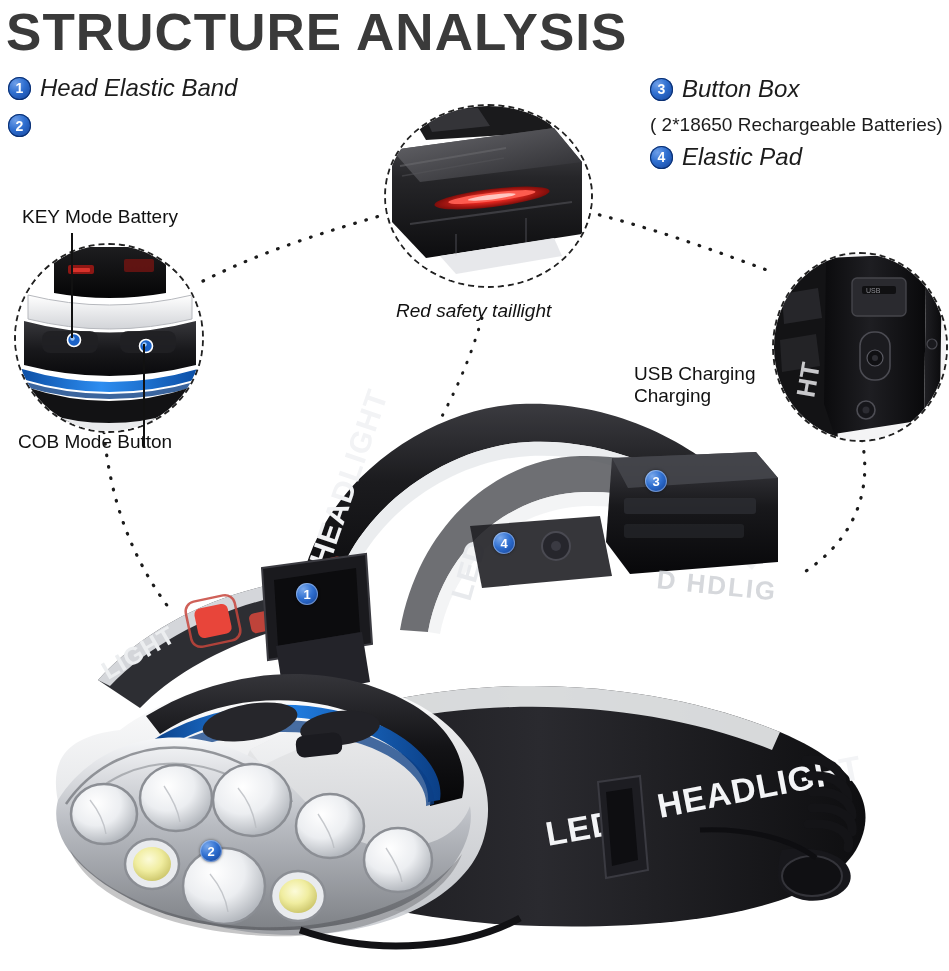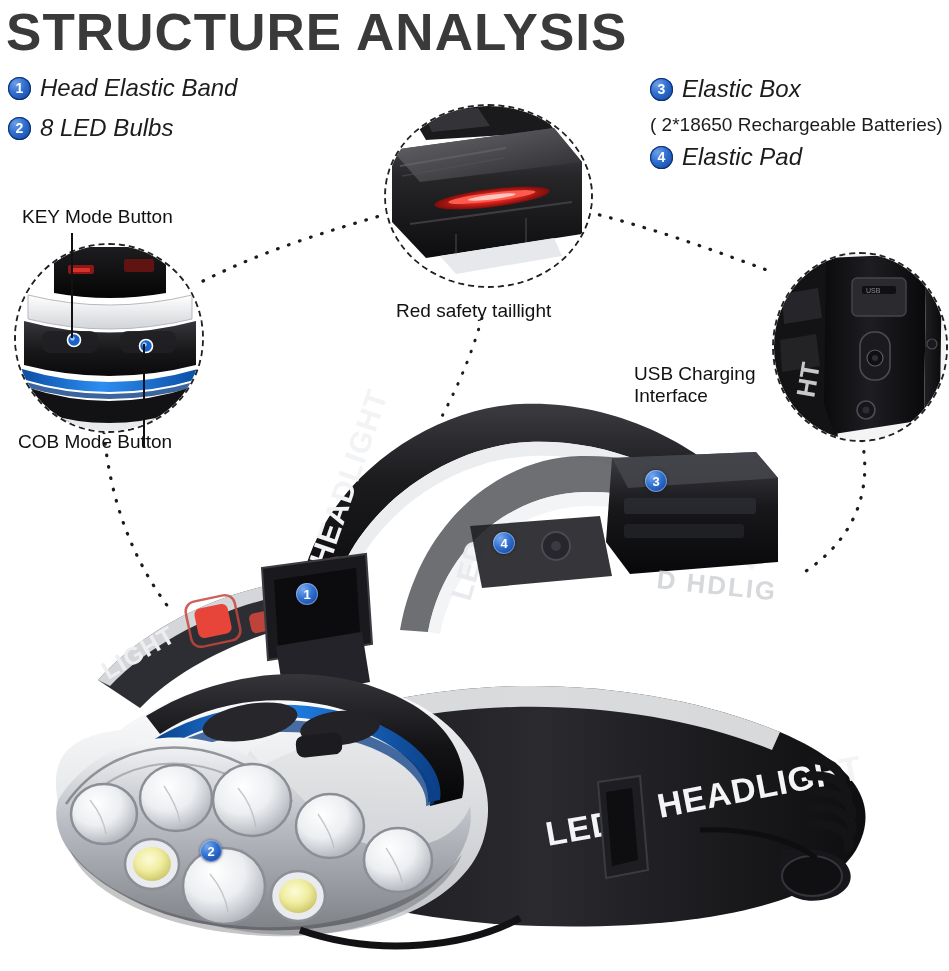--- a/index.html
+++ b/index.html
@@ -80,26 +80,25 @@
 <div id="stage">
 
   <div class="title">STRUCTURE ANALYSIS</div>
 
   <div class="legend-row" style="left:8px;top:74px;">
     <span class="numdot">1</span>
     <span class="legend-txt">Head Elastic Band</span>
   </div>
   <div class="legend-row" style="left:8px;top:114px;">
     <span class="numdot">2</span>
-    <span class="legend-txt">8 LED Bulbs</span>
   </div>
 
   <div class="legend-row" style="left:650px;top:75px;">
     <span class="numdot">3</span>
-    <span class="legend-txt">Elastic Box</span>
+    <span class="legend-txt">Button Box</span>
   </div>
   <div class="legend-sub" style="left:650px;top:114px;">( 2*18650 Rechargeable Batteries)</div>
   <div class="legend-row" style="left:650px;top:143px;">
     <span class="numdot">4</span>
     <span class="legend-txt">Elastic Pad</span>
   </div>
 
   <div class="dotline" style="left:0;top:0;width:949px;height:971px;">
     <svg width="949" height="971" viewBox="0 0 949 971">
 
@@ -164,21 +163,21 @@
         <circle cx="56.5" cy="93.5" r="2.2" fill="#9cc6f7"></circle>
         <circle cx="130" cy="101" r="6.5" fill="#1b62c8" stroke="#ffffff" stroke-width="1.6"></circle>
         <circle cx="128.5" cy="99.5" r="2.2" fill="#9cc6f7"></circle>
       </svg>
     </div>
   </div>
 
   <div class="lead" style="left:71px;top:233px;width:2px;height:105px;"></div>
   <div class="lead" style="left:143px;top:344px;width:2px;height:104px;"></div>
 
-  <div class="callout" style="left:22px;top:206px;">KEY Mode Button</div>
+  <div class="callout" style="left:22px;top:206px;">KEY Mode Battery</div>
   <div class="callout" style="left:18px;top:431px;">COB Mode Button</div>
 
   <div class="bubble" style="left:384px;top:104px;width:205px;height:180px;">
     <div class="bubble-inner">
       <svg width="205" height="180" viewBox="0 0 205 180">
         <defs>
           <linearGradient id="tlBox" x1="0" y1="0" x2="0" y2="1">
             <stop offset="0%" stop-color="#4a4a4e"></stop>
               <stop offset="38%" stop-color="#262629"></stop>
             <stop offset="100%" stop-color="#0d0d0f"></stop>
@@ -210,21 +209,21 @@
         <ellipse cx="106" cy="91" rx="24" ry="2.4" fill="#ffd2cd" transform="rotate(-7 106 92)" opacity=".9"></ellipse>
 
         <path d="M24,118 L186,96" stroke="#4a4a50" stroke-width="2.2" fill="none" opacity=".7"></path>
         <path d="M70,128 L70,150" stroke="#43434a" stroke-width="2" fill="none" opacity=".6"></path>
         <path d="M140,112 L140,136" stroke="#43434a" stroke-width="2" fill="none" opacity=".6"></path>
 
         <path d="M54,150 L168,132 L176,150 L70,168 Z" fill="#e6e7ea" opacity=".95"></path>
       </svg>
     </div>
   </div>
-  <div class="callout" style="left:396px;top:300px;">Red safety taillight</div>
+  <div class="callout" style="left:396px;top:300px;font-style:italic;">Red safety taillight</div>
 
   <div class="bubble" style="left:772px;top:252px;width:172px;height:186px;">
     <div class="bubble-inner">
       <svg width="172" height="186" viewBox="0 0 172 186">
         <defs>
           <linearGradient id="usbBody" x1="0" y1="0" x2="1" y2="0">
             <stop offset="0%" stop-color="#0b0b0d"></stop>
               <stop offset="45%" stop-color="#1e1e22"></stop>
             <stop offset="100%" stop-color="#09090b"></stop>
           </linearGradient>
@@ -255,21 +254,21 @@
         <circle cx="92" cy="156" r="3.5" fill="#2c2c32"></circle>
 
         <circle cx="158" cy="90" r="5" fill="#1a1a1e" stroke="#4a4a51" stroke-width="1.2"></circle>
 
         <text x="6" y="136" font-family="Liberation Sans, sans-serif" font-size="26" font-weight="bold" fill="#e9e9ec" opacity=".85" transform="rotate(-80 28 120)">HT</text>
       </svg>
     </div>
   </div>
   <div class="callout two" style="left:634px;top:363px;">
     <span>USB Charging</span><br>
-    <span>Interface</span>
+    <span>Charging</span>
   </div>
 
   <div id="photo">
     <svg width="949" height="641" viewBox="0 0 949 641">
       <defs>
         <linearGradient id="strapDark" x1="0" y1="0" x2="0" y2="1">
           <stop offset="0%" stop-color="#3b3b40"></stop>
             <stop offset="40%" stop-color="#1b1b1e"></stop>
           <stop offset="100%" stop-color="#0b0b0d"></stop>
         </linearGradient>

